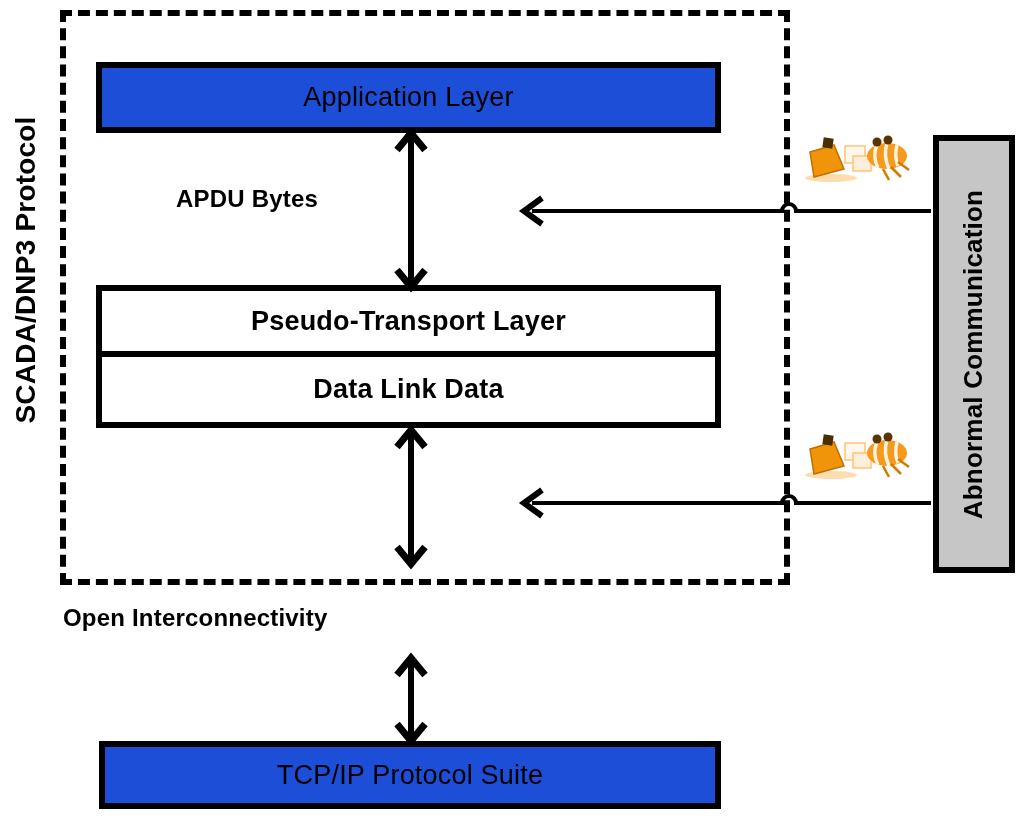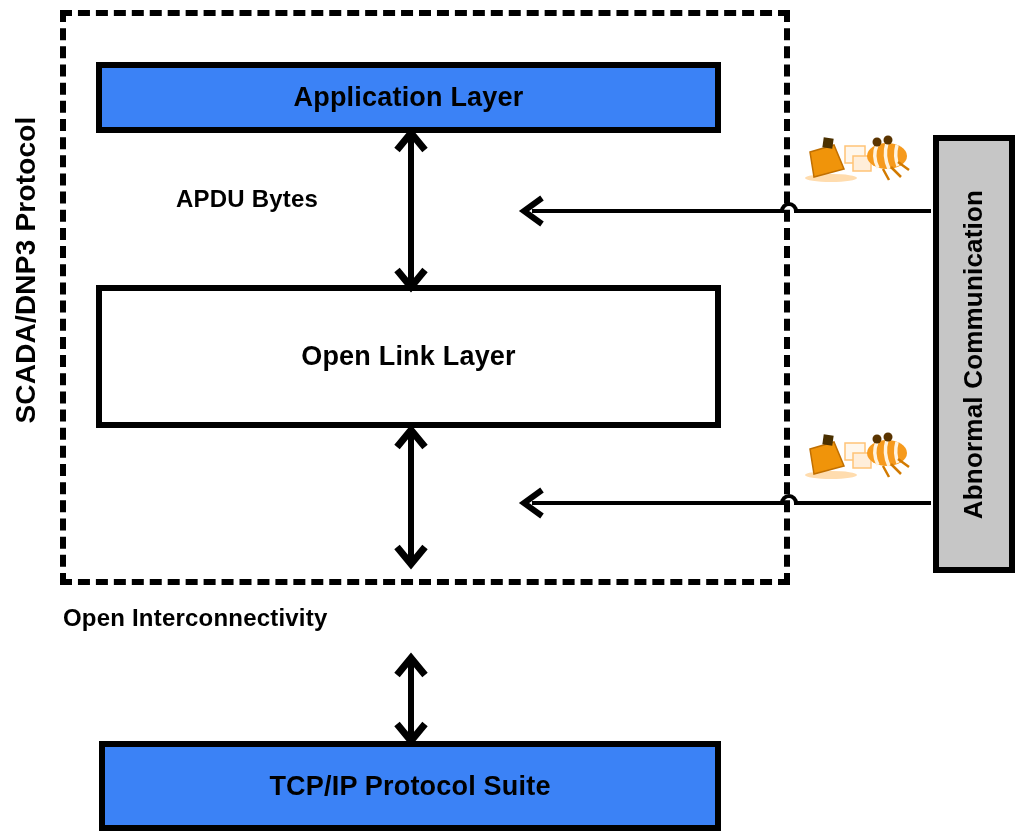--- a/index.html
+++ b/index.html
@@ -2,23 +2,23 @@
 <html><head>
 <meta charset="utf-8">
 <style>
   html,body{margin:0;padding:0;background:#ffffff;}
   body{font-family:"Liberation Sans",sans-serif;}
   .canvas{
     position:relative;width:1024px;height:833px;background:#ffffff;overflow:hidden;
     color:#000;
   }
   .box{
-    position:absolute;border:6px solid #000;background:#3b82f6;
+    position:absolute;border:6px solid #000;background:#1d4ed8;
     display:flex;align-items:center;justify-content:center;
-    font-weight:bold;font-size:27px;box-sizing:border-box;letter-spacing:.2px;
+    font-weight:normal;font-size:27px;box-sizing:border-box;letter-spacing:.2px;
   }
   .stack{
     position:absolute;border:6px solid #000;background:#fff;
     display:flex;flex-direction:column;box-sizing:border-box;
   }
   .stack .row{
     display:flex;align-items:center;justify-content:center;
     font-weight:bold;font-size:27px;letter-spacing:.2px;
   }
   .stack .row.first{height:66px;border-bottom:6px solid #000;box-sizing:border-box;}
@@ -57,28 +57,31 @@
 
   <div class="dashed-box" style="left:60px;top:10px;width:730px;height:575px;"></div>
 
   <div class="box" style="left:96px;top:62px;width:625px;height:71px;">
     <span>Application Layer</span>
   </div>
 
   <div class="freelabel" style="left:176px;top:185px;">APDU Bytes</div>
 
   <div class="stack" style="left:96px;top:285px;width:625px;height:143px;">
+    <div class="row first">
+      <span>Pseudo-Transport Layer</span>
+    </div>
     <div class="row second">
-      <span>Open Link Layer</span>
+      <span>Data Link Data</span>
     </div>
   </div>
 
   <div class="freelabel" style="left:63px;top:604px;">Open Interconnectivity</div>
 
-  <div class="box" style="left:99px;top:741px;width:622px;height:90px;">
+  <div class="box" style="left:99px;top:741px;width:622px;height:68px;">
     <span>TCP/IP Protocol Suite</span>
   </div>
 
   <div class="vwrap abnormal-box" style="left:933px;top:135px;width:82px;height:438px;">
     <span class="vtext">Abnormal Communication</span>
   </div>
 
   <div class="icon-wrap" style="left:803px;top:131px;width:108px;height:52px;">
     <svg width="108" height="52" viewBox="0 0 108 52">
       <ellipse cx="28" cy="47" rx="26" ry="4" fill="#ffdcae"></ellipse>

